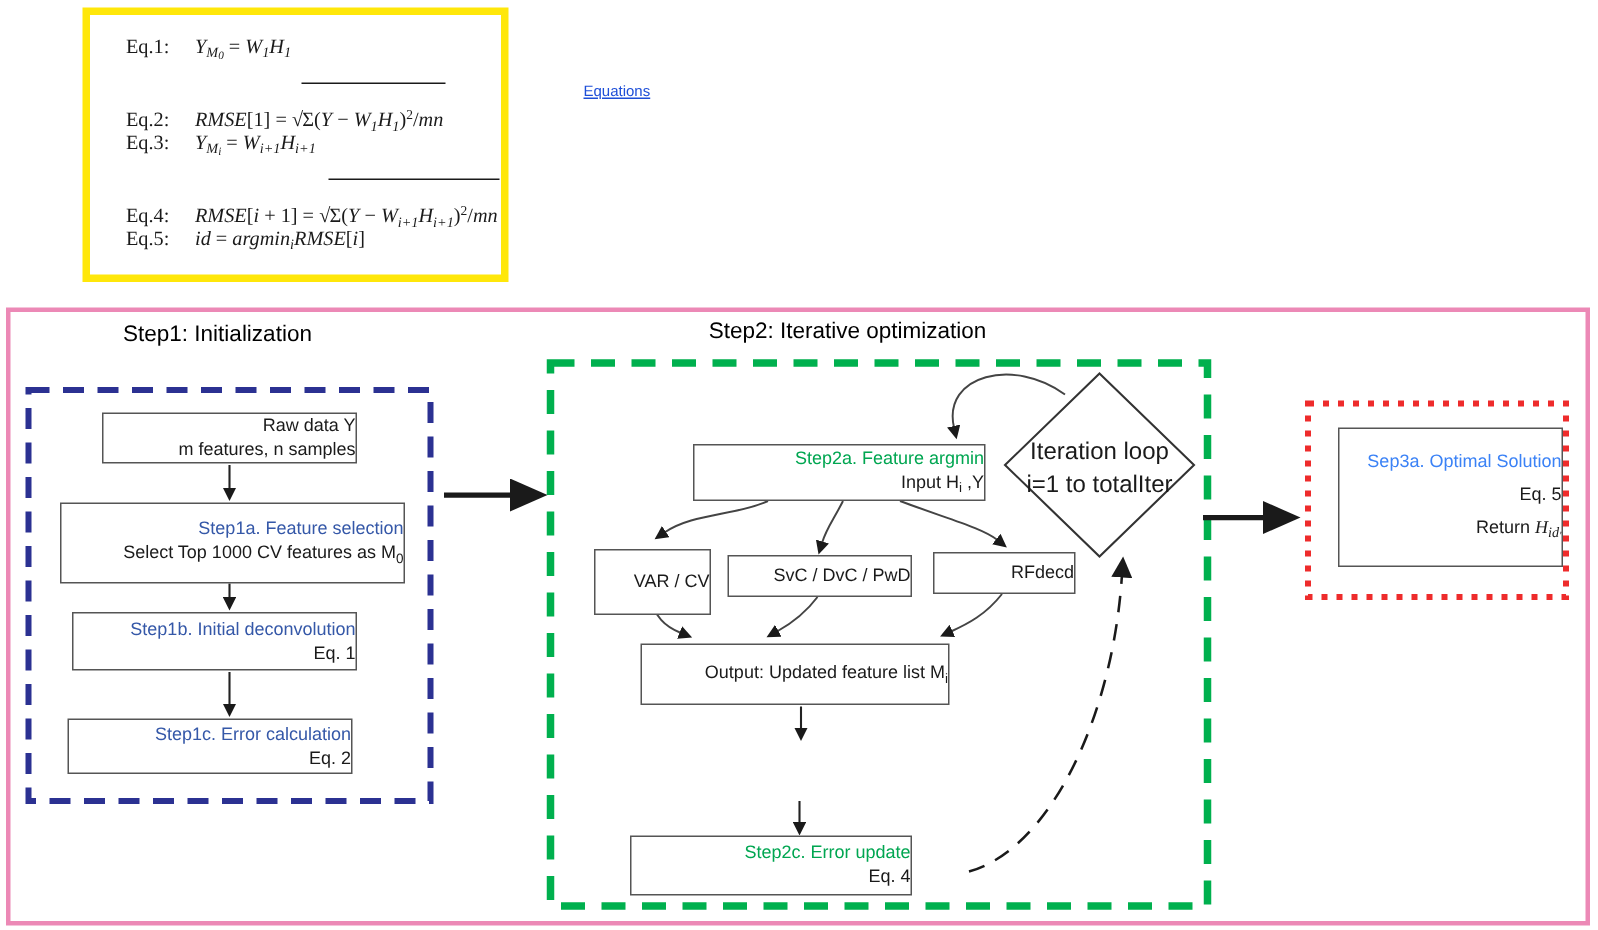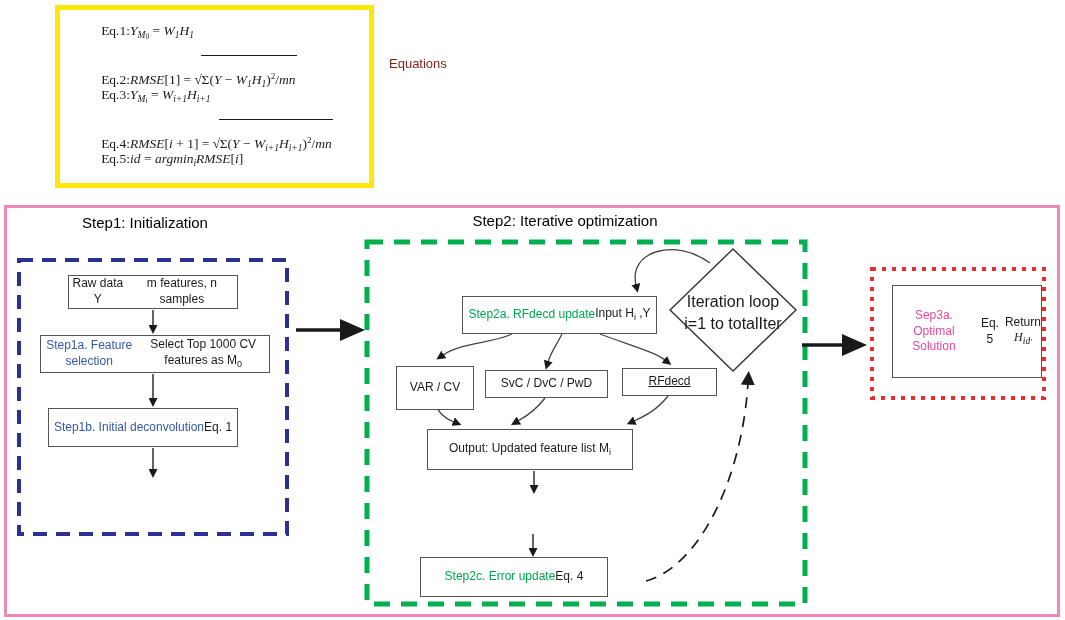--- a/index.html
+++ b/index.html
@@ -2,30 +2,29 @@
 <html><head>
 <meta charset="utf-8">
 <style>
   html,body{margin:0;padding:0;background:#fff;}
   #canvas{
     position:relative;width:1065px;height:620px;background:#fff;overflow:hidden;
     font-family:"Liberation Sans",sans-serif;color:#1a1a1a;
   }
   
   .eq-panel{
-    position:absolute;left:55px;top:5px;width:319px;height:183px;
+    position:absolute;left:55px;top:5px;width:284px;height:183px;
     border:5px solid #ffe70a;background:#fff;box-sizing:border-box;
     padding:13px 6px 0 24px;
-    text-align:right;
   }
   .eq-row{display:flex;align-items:baseline;height:19px;margin-bottom:13px;white-space:nowrap;
     font-family:"Liberation Serif",serif;font-size:13.5px;line-height:1.15;}
   .eq-label{width:46px;flex:0 0 46px;font-style:normal;}
   .eq-formula{font-family:"Liberation Serif",serif;}
-  .eq-caption{position:absolute;left:389px;top:56px;font-size:13px;color:#7f1d1d;}
+  .eq-caption{position:absolute;left:389px;top:56px;font-size:10px;color:#1d4ed8;text-decoration:underline;}
   
   .tok-v{font-family:"Liberation Serif",serif;font-style:italic;}
   .tok-vsub{font-family:"Liberation Serif",serif;font-style:italic;font-size:9.5px;vertical-align:-3px;}
   .tok-ssub{font-family:"Liberation Serif",serif;font-style:italic;font-size:7.5px;vertical-align:-4px;}
   .tok-sub{font-size:9px;vertical-align:-3px;}
   .tok-sup{font-size:9px;vertical-align:5px;}
   .tok-rad{display:inline;white-space:nowrap;}
   .rad-sign{font-family:"Liberation Serif",serif;margin-right:-1.5px;}
   .rad-bar{display:inline-block;border-top:1.2px solid #1a1a1a;padding:16px 1px;line-height:1.1;}
   
@@ -33,34 +32,34 @@
     position:absolute;left:4px;top:205px;width:1056px;height:412px;
     border:3px solid #ec89b6;box-sizing:border-box;background:#fff;
   }
   .section-title{position:absolute;font-size:15px;color:#000000;text-align:center;}
   #t-step1{left:30px;top:214px;width:230px;}
   #t-step2{left:425px;top:212px;width:280px;}
   #t-step3{left:878px;top:216px;width:172px;}
   
   .fbox{
     position:absolute;background:#fff;border:1.3px solid #555;box-sizing:border-box;
-    display:flex;align-items:center;justify-content:center;
+    display:flex;flex-direction:column;align-items:flex-end;justify-content:center;
     text-align:center;font-size:12px;line-height:1.32;z-index:3;
   }
   .txt-blue{color:#3558a8;}
   .txt-green{color:#00a651;}
-  .txt-red{color:#ec4899;}
+  .txt-red{color:#3b82f6;}
   #b-raw   {left:68px; top:275px;width:170px;height:34px;}
-  #b-s1a   {left:40px; top:335px;width:230px;height:38px;}
+  #b-s1a   {left:40px; top:335px;width:230px;height:54px;}
   #b-s1b   {left:48px; top:408px;width:190px;height:39px;}
   #b-s1c   {left:45px; top:479px;width:190px;height:37px;}
   #b-s2a   {left:462px;top:296px;width:195px;height:38px;}
   #b-var   {left:396px;top:366px;width:78px; height:44px;}
   #b-svc   {left:485px;top:370px;width:123px;height:28px;}
-  #b-rf    {left:622px;top:368px;width:95px; height:28px;text-decoration:underline;}
+  #b-rf    {left:622px;top:368px;width:95px; height:28px;}
   #b-out   {left:427px;top:429px;width:206px;height:41px;}
   #b-s2b   {left:427px;top:494px;width:191px;height:39px;}
   #b-s2c   {left:420px;top:557px;width:188px;height:40px;}
   #b-s3a   {left:892px;top:285px;width:150px;height:93px;gap:6px;}
   .diamond-label{
     position:absolute;left:668px;top:291px;width:130px;z-index:3;
     text-align:center;font-size:16px;line-height:1.35;
   }
   .svg-layer{position:absolute;left:0;top:0;width:1065px;height:620px;z-index:2;}
 </style>
@@ -144,23 +143,27 @@
     <div>m features, n samples</div>
   </div>
   <div class="fbox" id="b-s1a">
     <div class="txt-blue">Step1a. Feature selection</div>
     <div><span class="tok-t">Select Top 1000 CV features as M</span><span class="tok-sub">0</span></div>
   </div>
   <div class="fbox" id="b-s1b">
     <div class="txt-blue">Step1b. Initial deconvolution</div>
     <div>Eq. 1</div>
   </div>
+  <div class="fbox" id="b-s1c">
+    <div class="txt-blue">Step1c. Error calculation</div>
+    <div>Eq. 2</div>
+  </div>
 
   <div class="fbox" id="b-s2a">
-    <div class="txt-green">Step2a. RFdecd update</div>
+    <div class="txt-green">Step2a. Feature argmin</div>
     <div><span class="tok-t">Input H</span><span class="tok-sub">i</span><span class="tok-t"> ,Y</span></div>
   </div>
   <div class="diamond-label">
     <div>Iteration loop</div>
     <div>i=1 to totalIter</div>
   </div>
   <div class="fbox" id="b-var">
     <div>VAR / CV</div>
   </div>
   <div class="fbox" id="b-svc">

